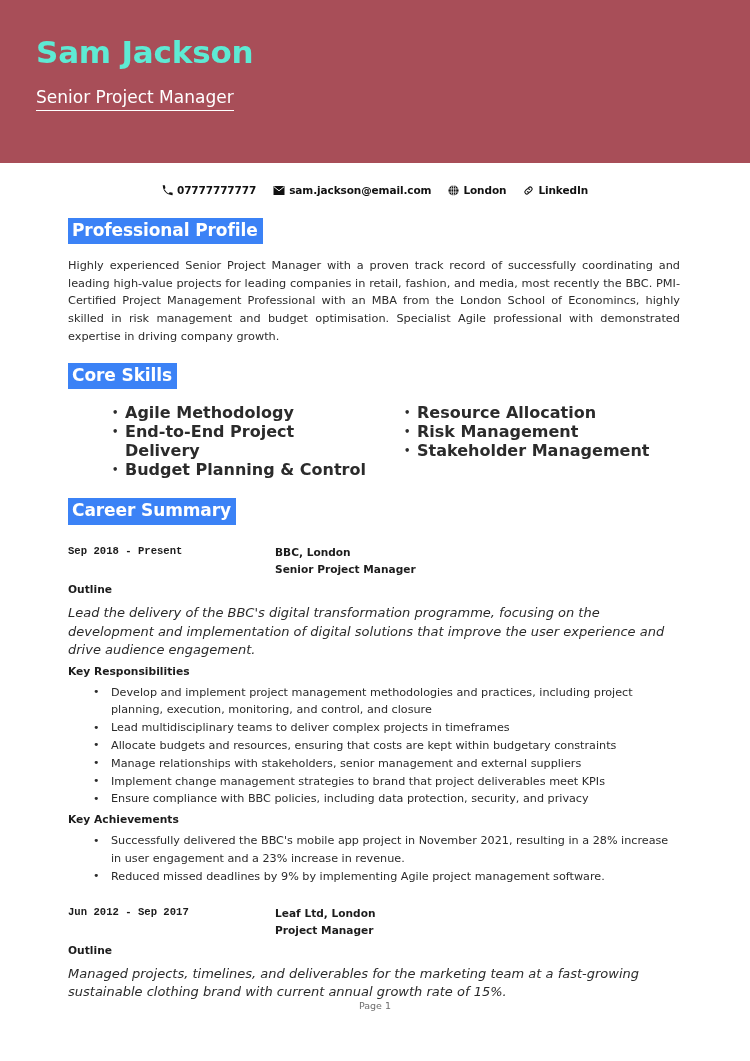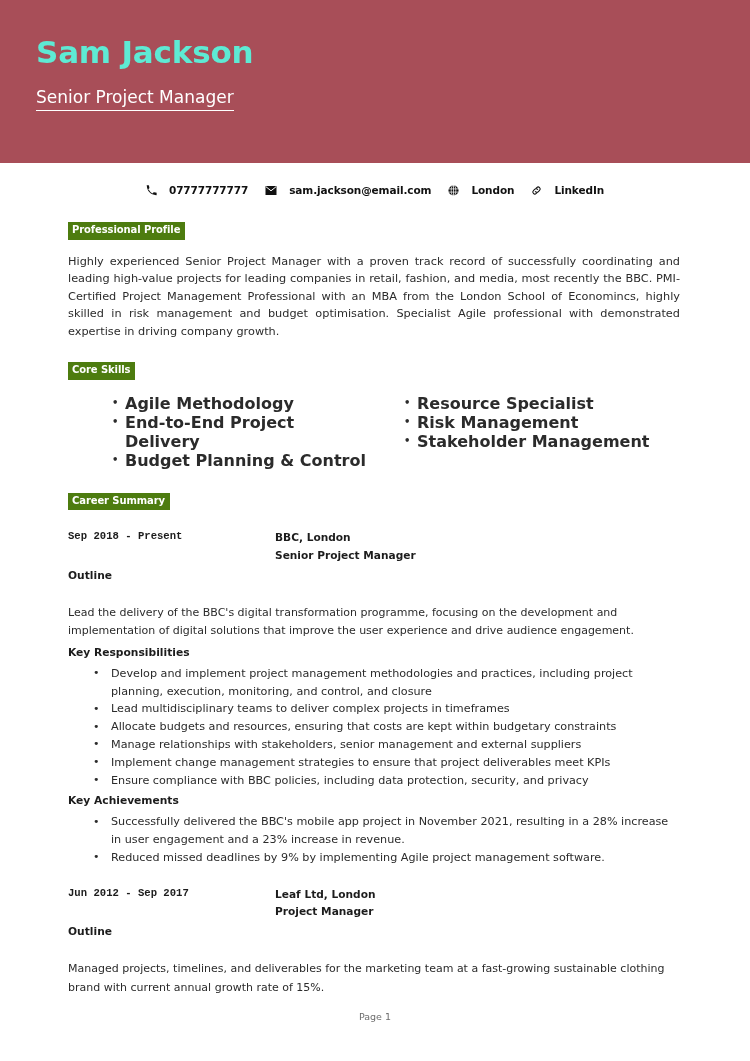--- a/index.html
+++ b/index.html
@@ -49,39 +49,39 @@
     align-items: center;
     gap: 17px;
     margin-top: 21px;
     font-size: 10.5px;
     font-weight: bold;
     color: #111111;
   }
   .contact-item {
     display: flex;
     align-items: center;
-    gap: 12px;
+    gap: 4px;
     white-space: nowrap;
   }
   .contact-item svg { display: block; flex: none; }
   .contact-text { letter-spacing: -0.1px; }
 
   
   .page-body {
     padding: 0 70px 0 68px;
     margin-top: 22px;
   }
 
   .section { margin-bottom: 0; }
 
   .section-heading {
     display: inline-block;
-    background: #4d7c0f;
+    background: #3b82f6;
     color: #ffffff;
-    font-size: 10px;
+    font-size: 17px;
     font-weight: bold;
     padding: 2px 5px 3px 4px;
     line-height: 1.25;
     letter-spacing: -0.1px;
   }
 
   .profile-text {
     font-size: 11.3px;
     line-height: 17.6px;
     text-align: justify;
@@ -140,24 +140,25 @@
   }
 
   .sub-heading {
     font-size: 10.7px;
     font-weight: bold;
     color: #1c1c1c;
     margin-top: 5px;
   }
 
   .body-text {
-    font-size: 11px;
+    font-size: 13px;
     line-height: 18.5px;
-    margin-top: 22px;
-    color: #2b2b2b;
+    margin-top: 8px;
+    color: #2b2b2b;
+    font-style: italic;
   }
 
   .bullet-list { margin-top: 5px; }
   .bullet-item {
     font-size: 11.2px;
     line-height: 17.8px;
     position: relative;
     padding-left: 43px;
     color: #2b2b2b;
     margin-top: 0;
@@ -170,21 +171,21 @@
     font-size: 11px;
   }
 
   .kr-block { margin-top: 6px; }
 
   
   .page-footer {
     position: absolute;
     left: 0;
     right: 0;
-    bottom: 39px;
+    bottom: 50px;
     text-align: center;
     font-size: 9.5px;
     color: #6d6d6d;
   }
 </style>
 </head>
 <body>
 
 <div class="header-band">
   <div class="cv-name">Sam Jackson</div>
@@ -244,21 +245,21 @@
 
   <div class="section" style="margin-top:18px;">
     <div class="section-heading">Core Skills</div>
     <div class="skills-wrap">
       <div class="skills-col">
         <div class="skill-item">Agile Methodology</div>
         <div class="skill-item">End-to-End Project Delivery</div>
         <div class="skill-item">Budget Planning &amp; Control</div>
       </div>
       <div class="skills-col">
-        <div class="skill-item">Resource Specialist</div>
+        <div class="skill-item">Resource Allocation</div>
         <div class="skill-item">Risk Management</div>
         <div class="skill-item">Stakeholder Management</div>
       </div>
     </div>
   </div>
 
   <div class="section career-heading-wrap">
     <div class="section-heading">Career Summary</div>
 
     
@@ -273,21 +274,21 @@
 
       <div class="sub-heading">Outline</div>
       <p class="body-text">Lead the delivery of the BBC's digital transformation programme, focusing on the development and implementation of digital solutions that improve the user experience and drive audience engagement.</p>
 
       <div class="sub-heading">Key Responsibilities</div>
       <div class="bullet-list kr-block">
         <div class="bullet-item">Develop and implement project management methodologies and practices, including project planning, execution, monitoring, and control, and closure</div>
         <div class="bullet-item">Lead multidisciplinary teams to deliver complex projects in timeframes</div>
         <div class="bullet-item">Allocate budgets and resources, ensuring that costs are kept within budgetary constraints</div>
         <div class="bullet-item">Manage relationships with stakeholders, senior management and external suppliers</div>
-        <div class="bullet-item">Implement change management strategies to ensure that project deliverables meet KPIs</div>
+        <div class="bullet-item">Implement change management strategies to brand that project deliverables meet KPIs</div>
         <div class="bullet-item">Ensure compliance with BBC policies, including data protection, security, and privacy</div>
       </div>
 
       <div class="sub-heading">Key Achievements</div>
       <div class="bullet-list kr-block">
         <div class="bullet-item">Successfully delivered the BBC's mobile app project in November 2021, resulting in a 28% increase in user engagement and a 23% increase in revenue.</div>
         <div class="bullet-item">Reduced missed deadlines by 9% by implementing Agile project management software.</div>
       </div>
     </div>
 

